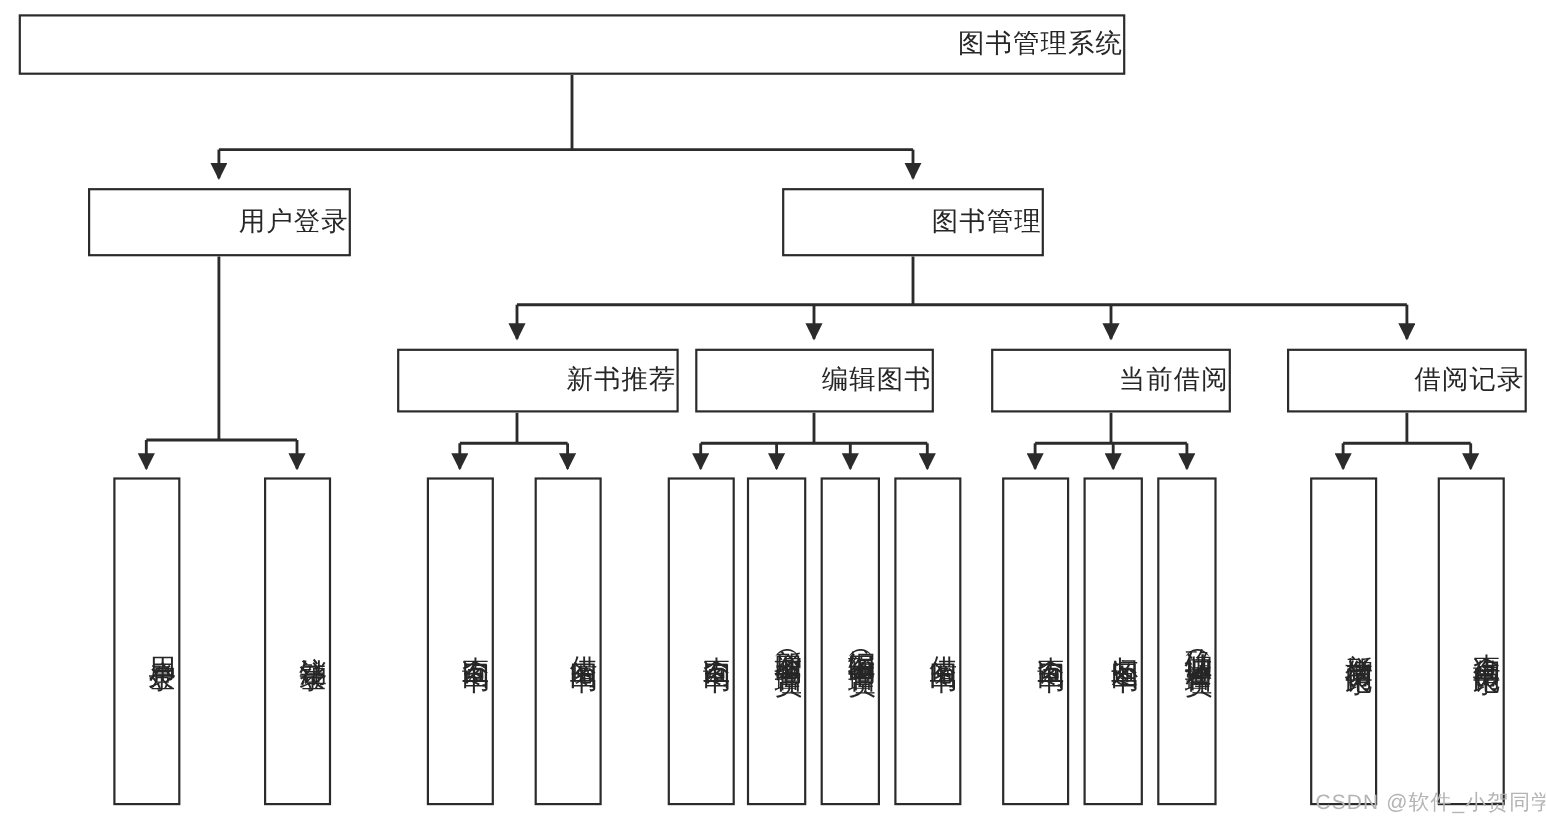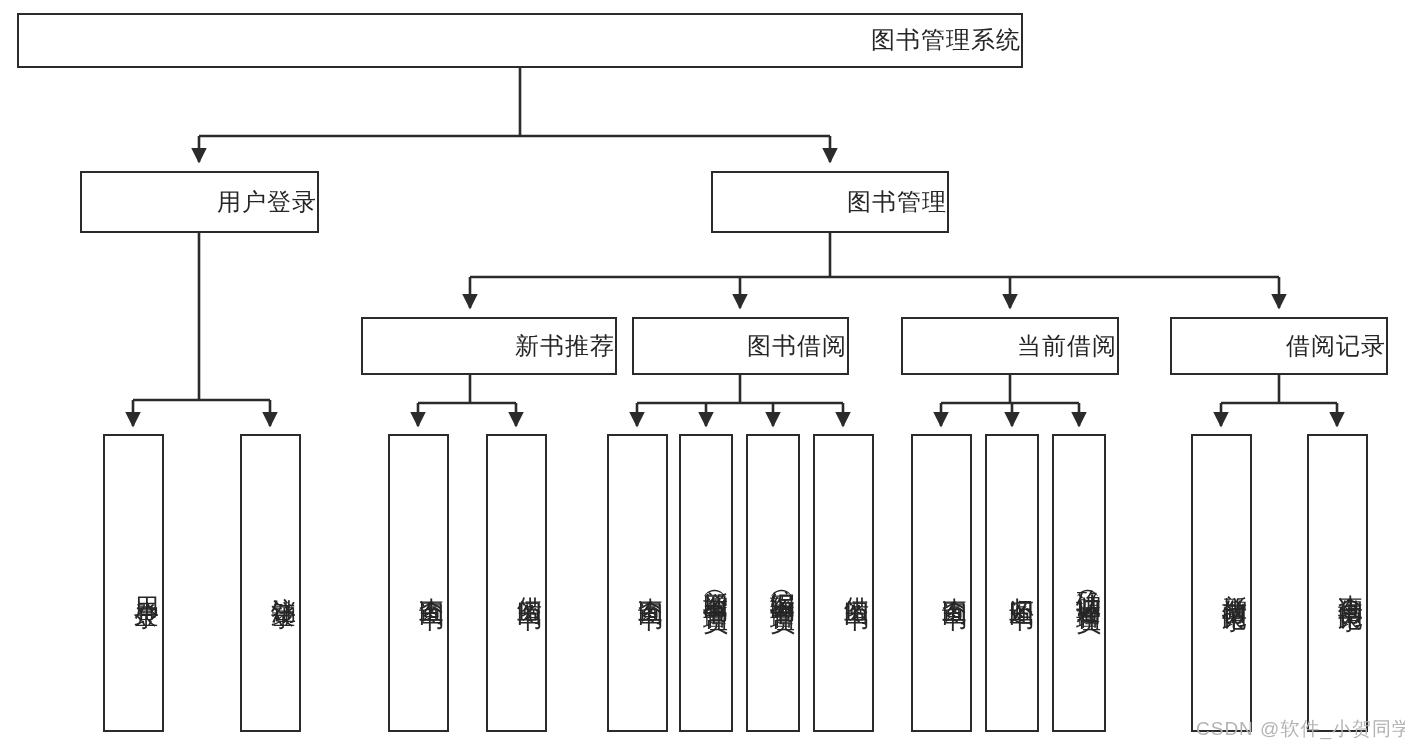--- a/index.html
+++ b/index.html
@@ -125,21 +125,21 @@
     <span>用户登录</span>
   </div>
   <div class="node horiz" style="left:711px;top:171px;width:238px;height:62px;">
     <span>图书管理</span>
   </div>
 
   <div class="node horiz" style="left:361px;top:317px;width:256px;height:58px;">
     <span>新书推荐</span>
   </div>
   <div class="node horiz" style="left:632px;top:317px;width:217px;height:58px;">
-    <span>图书借阅</span>
+    <span>编辑图书</span>
   </div>
   <div class="node horiz" style="left:901px;top:317px;width:218px;height:58px;">
     <span>当前借阅</span>
   </div>
   <div class="node horiz" style="left:1170px;top:317px;width:218px;height:58px;">
     <span>借阅记录</span>
   </div>
 
   <div class="node vert" style="left:103px;top:434px;width:61px;height:298px;">
     <span>用户登录</span>

